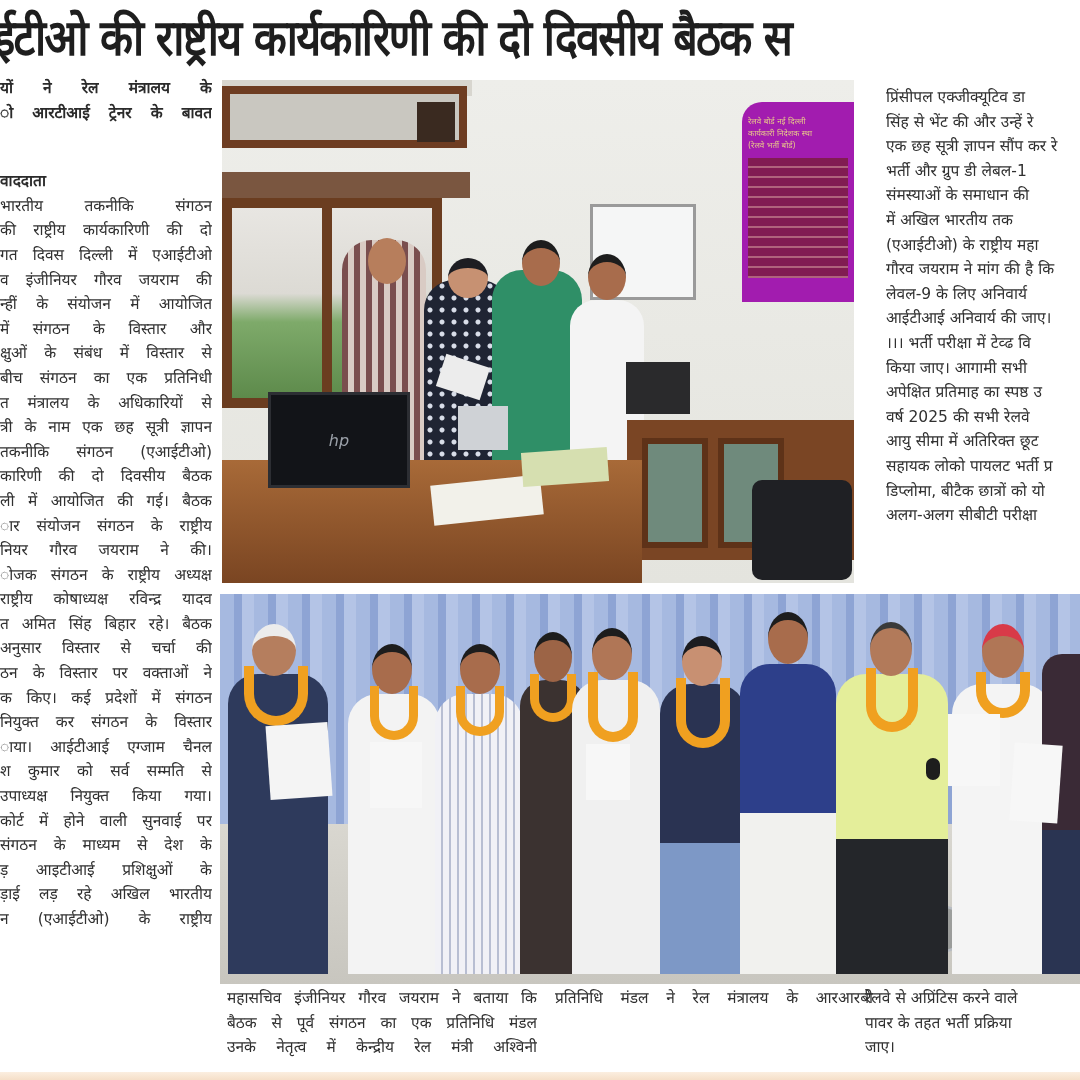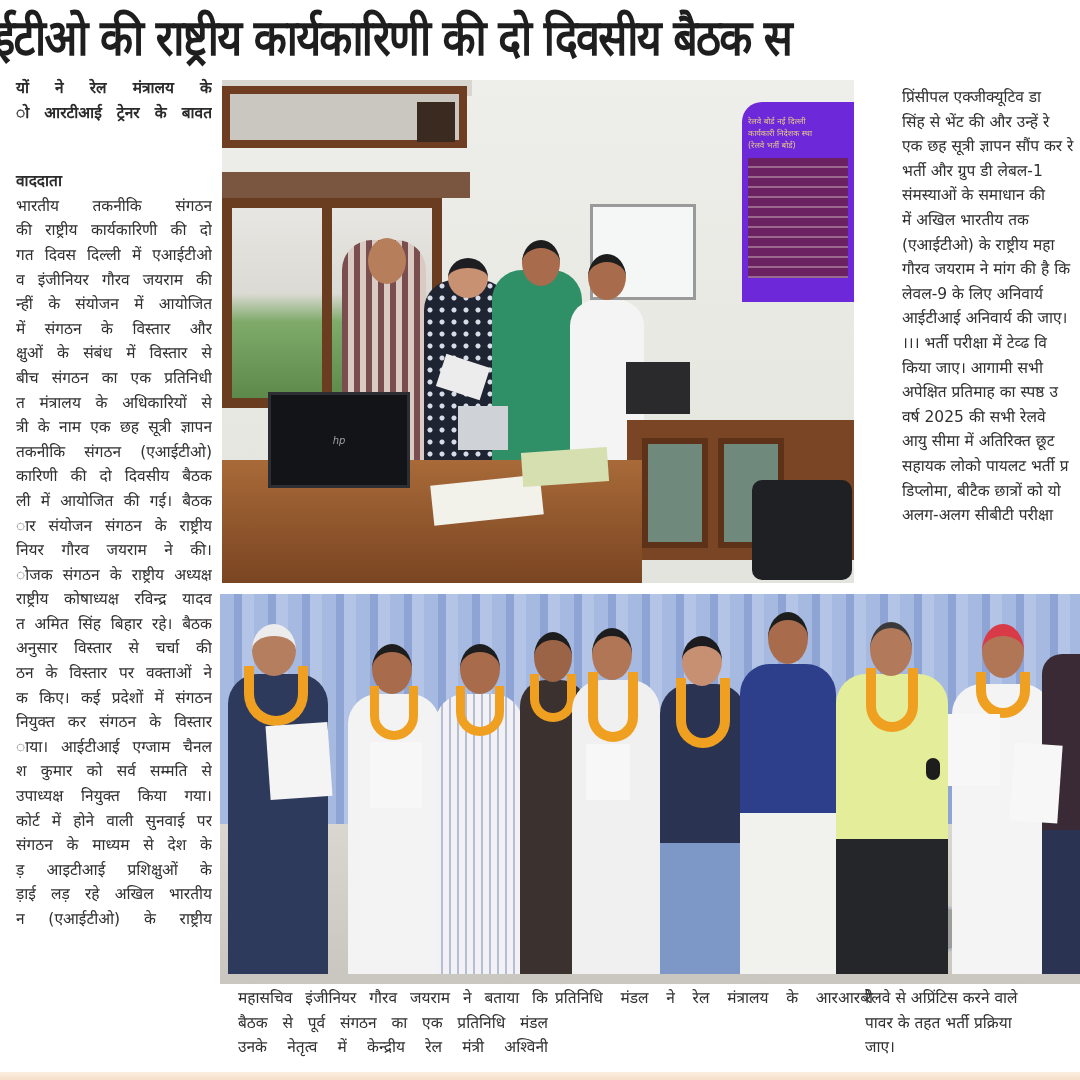--- a/index.html
+++ b/index.html
@@ -6,37 +6,37 @@
     html, body { width: 1080px; height: 1080px; overflow: hidden; background: #ffffff; }
     body { position: relative; font-family: "DejaVu Sans", sans-serif; color: #2a2a2a; }
 
     .headline {
       position: absolute; left: -6px; top: 6px; width: 1200px; height: 64px;
       font-family: "DejaVu Sans", sans-serif; font-weight: bold; font-size: 50px;
       letter-spacing: -2px; color: #1e1e1e; white-space: nowrap; line-height: 64px;
       transform: scaleX(0.86); transform-origin: left center;
     }
 
-    .col { position: absolute; font-size: 15.5px; line-height: 24.6px; color: #303030; white-space: nowrap; overflow: hidden; padding-left: 16px; }
+    .col { position: absolute; font-size: 15.5px; line-height: 24.6px; color: #303030; white-space: nowrap; overflow: hidden; }
     .col-left { left: 0; top: 76px; width: 212px; }
     .col-right { left: 886px; top: 85px; width: 194px; }
     .line { display: block; height: 24.6px; }
     .line.justify { text-align: justify; text-align-last: justify; }
     .subhead { font-weight: bold; font-size: 15.5px; color: #2b2b2b; }
     .byline { font-weight: bold; color: #2b2b2b; margin-top: 24px; }
     .gap { height: 20px; }
 
     
     .photo { position: absolute; overflow: hidden; }
     .photo-top { left: 222px; top: 80px; width: 632px; height: 503px; background: #e9e9e3; }
     .photo-bottom { left: 220px; top: 594px; width: 860px; height: 390px; background: #9db1da; }
 
     .captions { position: absolute; top: 986px; left: 222px; width: 858px; height: 94px; }
     .cap-col { position: absolute; top: 0; font-size: 15.5px; line-height: 24.6px; color: #303030; white-space: nowrap; overflow: hidden; }
-    .cap-1 { left: 16px; width: 310px; }
+    .cap-1 { left: 5px; width: 310px; }
     .cap-2 { left: 333px; width: 318px; }
     .cap-3 { left: 643px; width: 194px; }
 
     .bottom-band { position: absolute; left: 0; top: 1072px; width: 1080px; height: 8px; background: linear-gradient(#fbeee0, #f5dfc8); }
 
     
     .abs { position: absolute; }
   </style>
 </head>
 <body>
@@ -109,21 +109,21 @@
 
   <div class="abs" style="left:0;top:6px;width:245px;height:62px;border:8px solid #6e3d22;background:#c9c7c0;"></div>
   <div class="abs" style="left:195px;top:22px;width:38px;height:40px;background:#3a2a20;"></div>
 
   <div class="abs" style="left:0;top:92px;width:248px;height:26px;background:#7a5640;"></div>
   <div class="abs" style="left:0;top:118px;width:220px;height:210px;border:10px solid #6b3d20;background:linear-gradient(#e8e6e2 0%,#dcdad4 45%,#7eaa6a 60%,#5d8a4b 100%);"></div>
   <div class="abs" style="left:100px;top:118px;width:10px;height:210px;background:#6b3d20;"></div>
 
   <div class="abs" style="left:368px;top:124px;width:106px;height:96px;background:#f5f6f6;border:3px solid #9a9a9a;"></div>
 
-  <div class="abs" style="left:520px;top:22px;width:112px;height:200px;background:#6d28d9;border-radius:20px 0 0 0;padding:14px 6px;color:#e8c98a;font-size:8px;line-height:12px;white-space:nowrap;overflow:hidden;">
+  <div class="abs" style="left:520px;top:22px;width:112px;height:200px;background:#a21caf;border-radius:20px 0 0 0;padding:14px 6px;color:#e8c98a;font-size:8px;line-height:12px;white-space:nowrap;overflow:hidden;">
     <div>रेलवे बोर्ड नई दिल्ली</div>
     <div>कार्यकारी निदेशक स्था</div>
     <div>(रेलवे भर्ती बोर्ड)</div>
     <div style="margin-top:6px;height:120px;background:repeating-linear-gradient(#6b1c14 0 8px,#b8935a 8px 10px);opacity:.6;"></div>
   </div>
 
   <div class="abs" style="left:120px;top:160px;width:84px;height:260px;background:repeating-linear-gradient(90deg,#7a4e4e 0 6px,#d9cbc4 6px 12px);border-radius:30px 30px 0 0;"></div>
   <div class="abs" style="left:146px;top:158px;width:38px;height:46px;background:#b77e5c;border-radius:50%;"></div>
   <div class="abs" style="left:202px;top:200px;width:86px;height:220px;background:radial-gradient(circle,#d8dde8 2px,#1f2433 3px) 0 0/12px 12px;border-radius:30px 30px 0 0;"></div>
   <div class="abs" style="left:226px;top:178px;width:40px;height:40px;background:#c79172;border-radius:50%;border-top:10px solid #1d1d22;"></div>
@@ -134,21 +134,21 @@
   <div class="abs" style="left:218px;top:280px;width:46px;height:34px;background:#ececec;transform:rotate(18deg);"></div>
 
   <div class="abs" style="left:404px;top:282px;width:64px;height:52px;background:#2a2a2c;"></div>
 
   <div class="abs" style="left:405px;top:340px;width:227px;height:140px;background:#7a4524;"></div>
   <div class="abs" style="left:420px;top:358px;width:66px;height:110px;background:#6f8a7c;border:6px solid #5e3218;"></div>
   <div class="abs" style="left:496px;top:358px;width:66px;height:110px;background:#6f8a7c;border:6px solid #5e3218;"></div>
 
   <div class="abs" style="left:0;top:380px;width:420px;height:123px;background:linear-gradient(#a86a38,#7a4522);"></div>
 
-  <div class="abs" style="left:46px;top:312px;width:142px;height:96px;background:#121418;border:3px solid #2c2e33;display:flex;align-items:center;justify-content:center;color:#9aa0a8;font-size:10px;font-style:italic;">
+  <div class="abs" style="left:46px;top:312px;width:142px;height:96px;background:#121418;border:3px solid #2c2e33;display:flex;align-items:center;justify-content:center;color:#9aa0a8;font-size:16px;font-style:italic;">
     <span>hp</span>
   </div>
   <div class="abs" style="left:236px;top:326px;width:50px;height:44px;background:#cfd2d6;"></div>
   <div class="abs" style="left:210px;top:400px;width:110px;height:40px;background:#f2f1ea;transform:rotate(-6deg);"></div>
   <div class="abs" style="left:300px;top:370px;width:86px;height:34px;background:#d6dfb0;transform:rotate(-4deg);"></div>
 
   <div class="abs" style="left:530px;top:400px;width:100px;height:100px;background:#1f2024;border-radius:10px;"></div>
 </div>
 
 <div class="photo photo-bottom">

